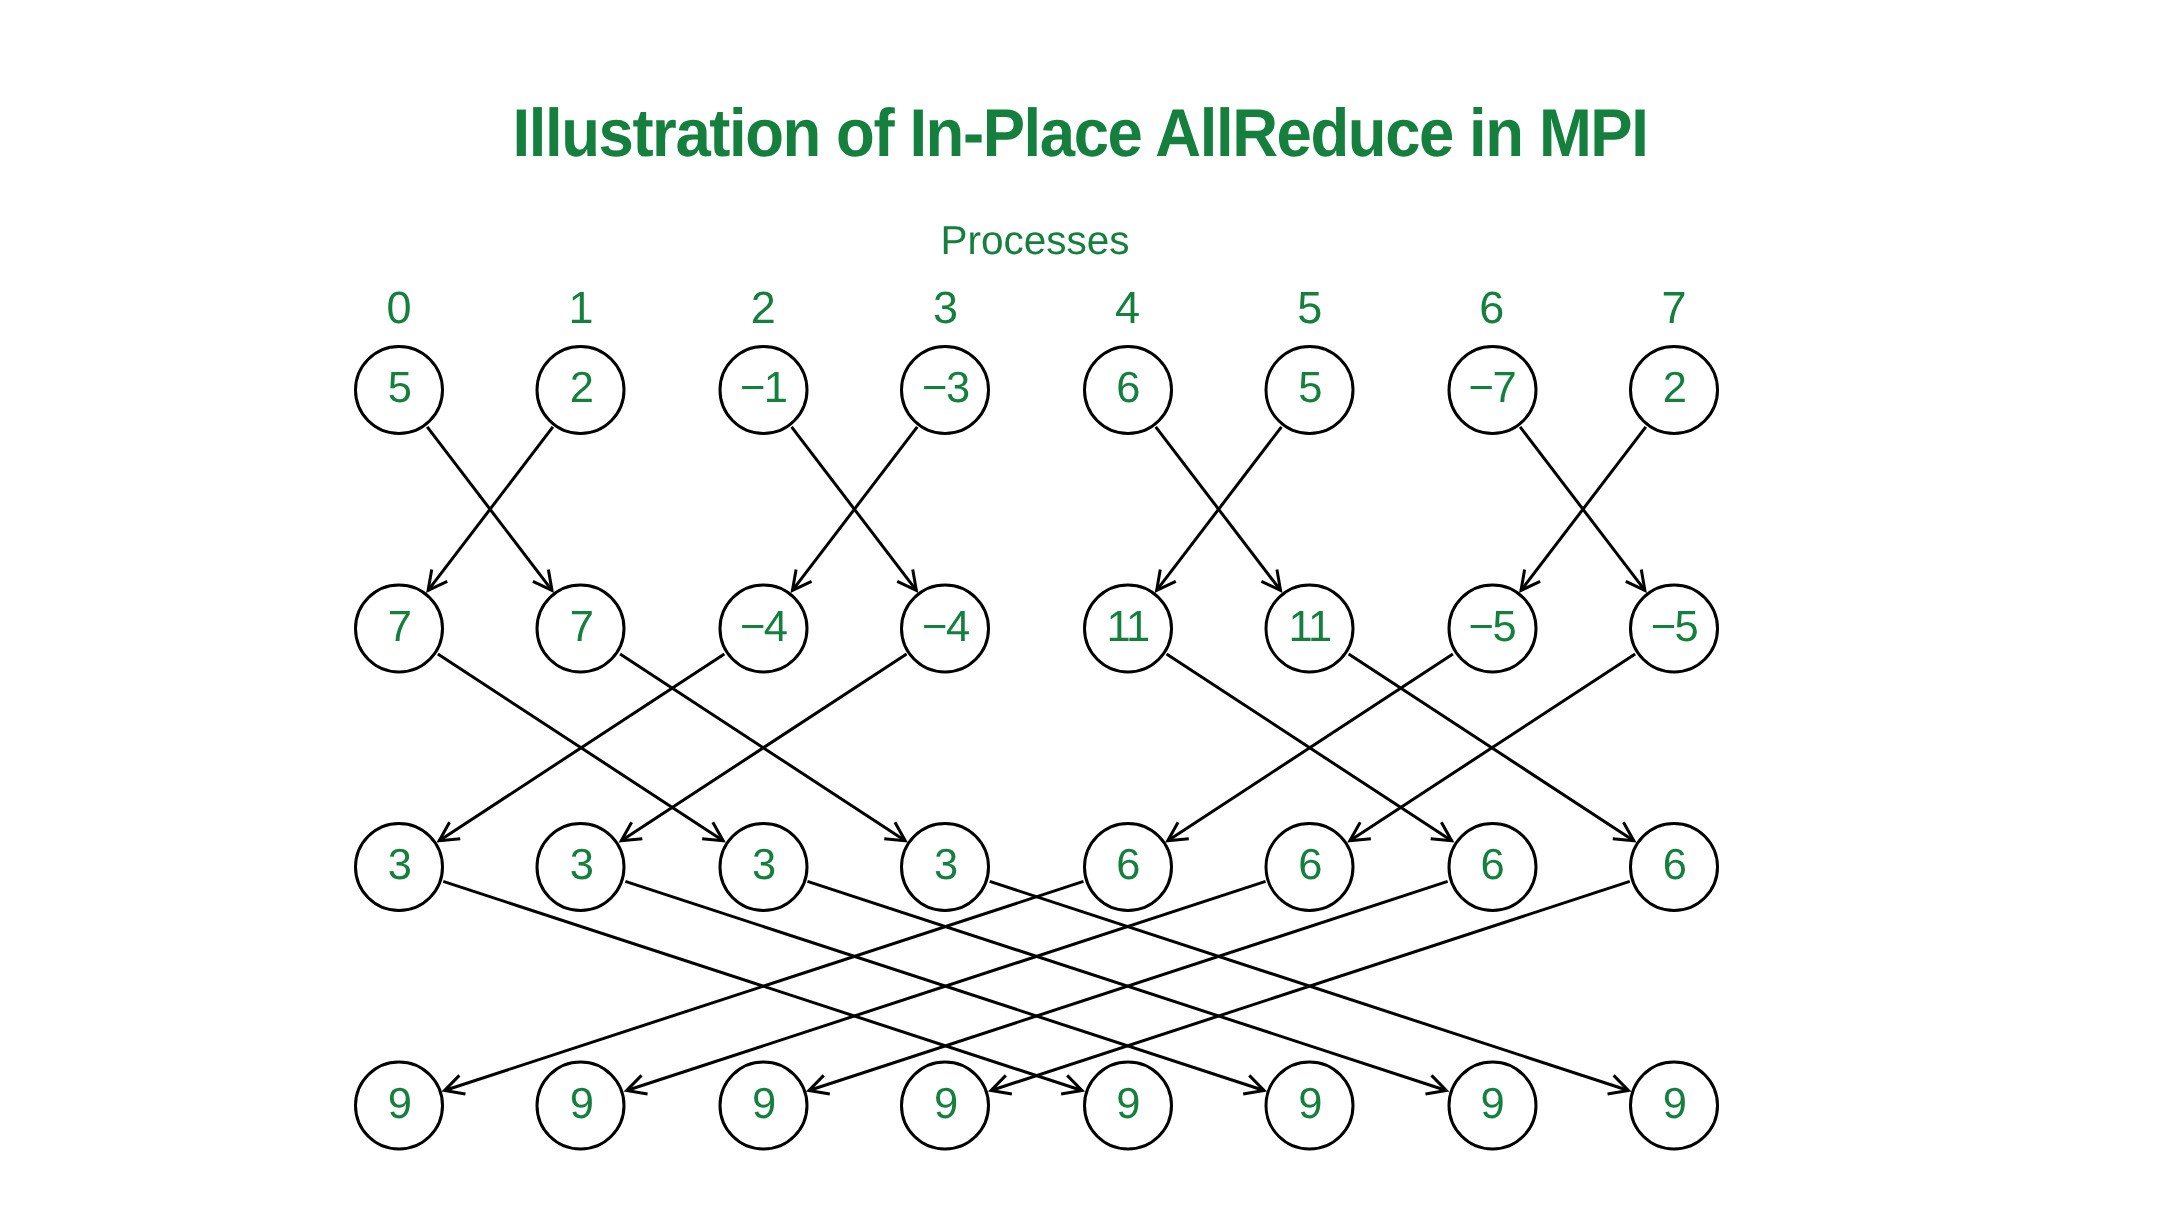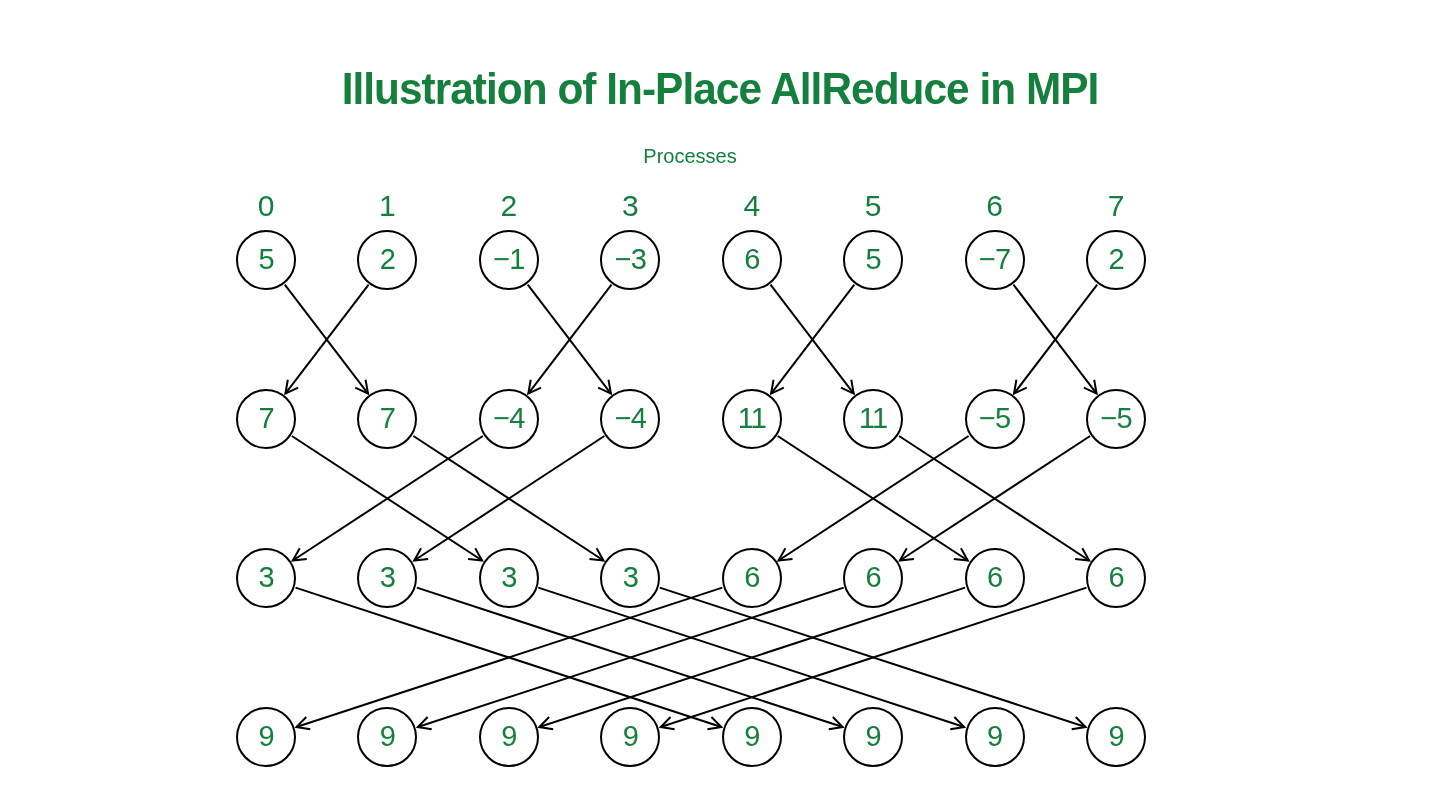--- a/index.html
+++ b/index.html
@@ -28,21 +28,21 @@
     letter-spacing: -1px;
     transform: scaleX(0.94);
     transform-origin: 50% 50%;
     white-space: nowrap;
   }
   .processes-label {
     position: absolute;
     left: 690px;
     top: 98px;
     transform: translateX(-50%);
-    font-size: 20px;
+    font-size: 27px;
     white-space: nowrap;
   }
   .col-label {
     position: absolute;
     transform: translateX(-50%);
     font-size: 30px;
     line-height: 30px;
     white-space: nowrap;
   }
   .node {

